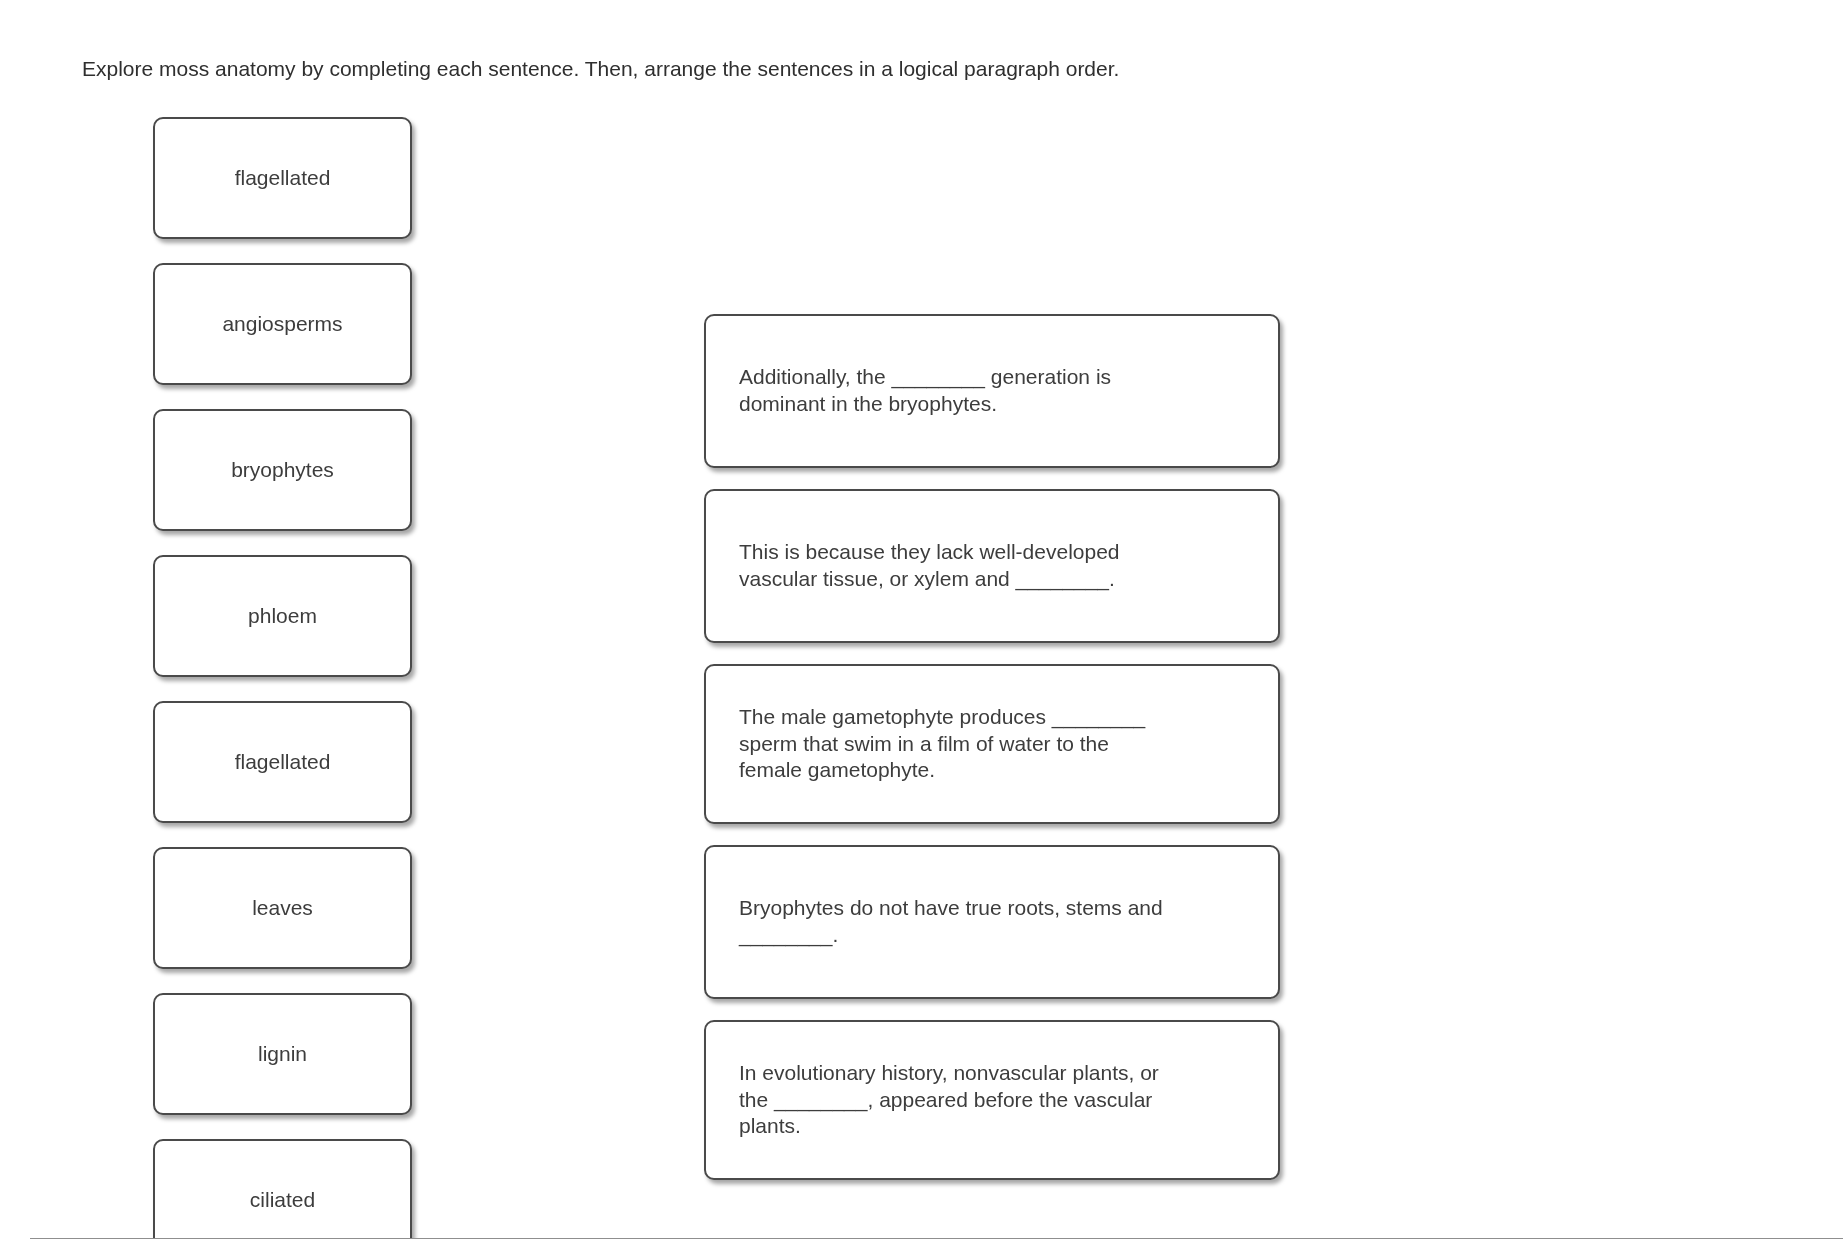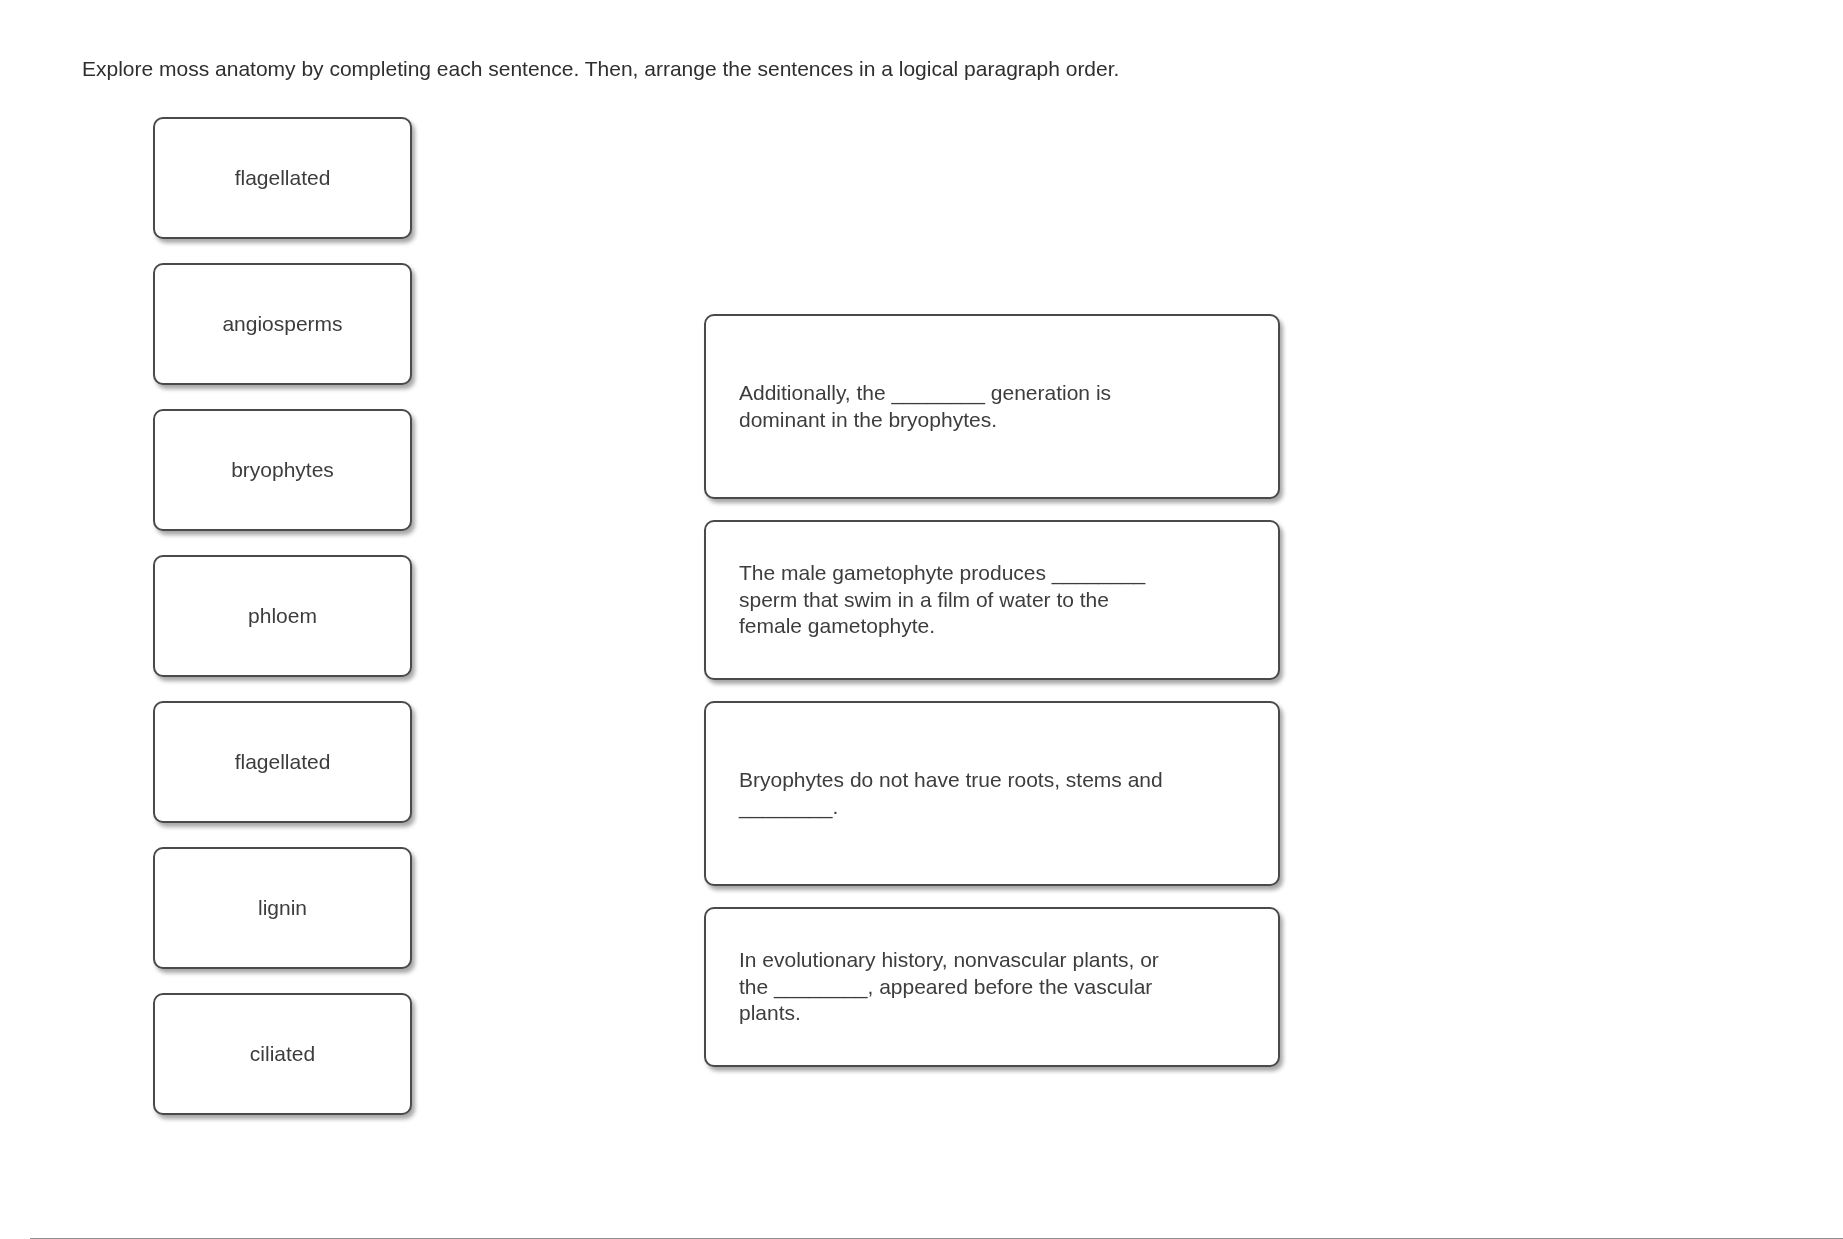--- a/index.html
+++ b/index.html
@@ -35,21 +35,21 @@
     display: flex; flex-direction: column; gap: 21px;
   }
   .card {
     background: #fff;
     border: 2px solid #4a4a4a; border-radius: 10px;
     box-shadow: 3px 4px 4px rgba(0,0,0,0.35);
     display: flex; align-items: center;
     padding: 0 18px;
     cursor: pointer;
   }
-  .card.h2 { height: 185px; }
+  .card.h2 { height: 154px; }
   .card.h3 { height: 160px; }
   .card-text {
     font-size: 21px; color: #3d3d3d; line-height: 1.28;
     white-space: pre-line;
   }
 
   .toolbar {
     position: absolute; left: 458px; top: 1186px;
     display: flex; gap: 68px;
   }
@@ -70,28 +70,33 @@
 <div class="page">
 
   <div class="instructions">Explore moss anatomy by completing each sentence. Then, arrange the sentences in a logical paragraph order.</div>
 
   <div class="tiles">
     <div class="tile">flagellated</div>
     <div class="tile">angiosperms</div>
     <div class="tile">bryophytes</div>
     <div class="tile">phloem</div>
     <div class="tile">flagellated</div>
+    <div class="tile">leaves</div>
     <div class="tile">lignin</div>
     <div class="tile">ciliated</div>
   </div>
 
   <div class="cards">
     <div class="card h2">
       <span class="card-text">Additionally, the ________ generation is
 dominant in the bryophytes.</span>
+    </div>
+    <div class="card h2">
+      <span class="card-text">This is because they lack well-developed
+vascular tissue, or xylem and ________.</span>
     </div>
     <div class="card h3">
       <span class="card-text">The male gametophyte produces ________
 sperm that swim in a film of water to the
 female gametophyte.</span>
     </div>
     <div class="card h2">
       <span class="card-text">Bryophytes do not have true roots, stems and
 ________.</span>
     </div>

